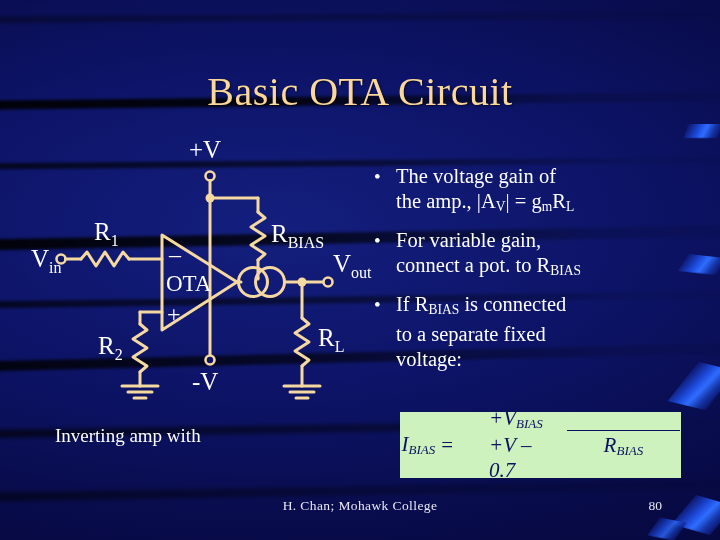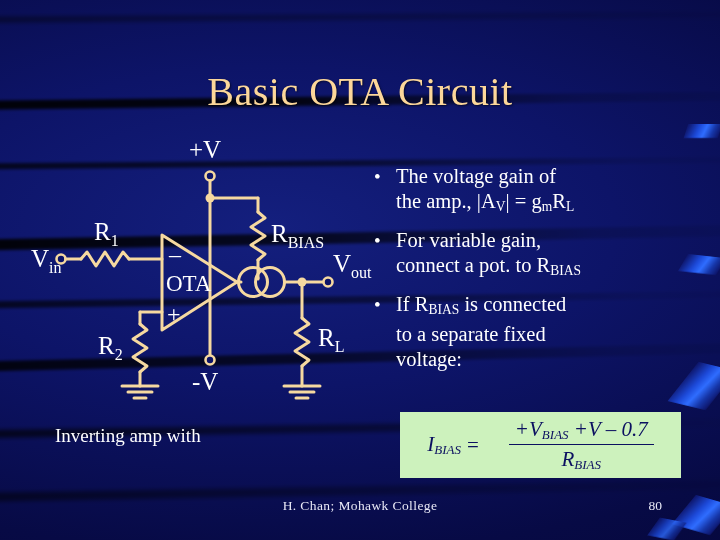--- a/index.html
+++ b/index.html
@@ -66,21 +66,21 @@
   
   #eqbox{
     position:absolute;left:400px;top:412px;width:281px;height:66px;
     background:#cdf2bd;color:#0b1060;
     display:flex;align-items:center;justify-content:center;
     font-family:"Liberation Serif", serif;
   }
   .eq{display:flex;align-items:center;font-size:21px;}
   .eq .var{font-style:italic;}
   .eq sub{font-size:.62em;font-style:italic;vertical-align:-0.25em;}
-  .frac{display:inline-flex;flex-direction:column;align-items:center;margin-left:24px;}
+  .frac{display:inline-flex;align-items:center;margin-left:24px;}
   .frac .num{padding:0 6px 1px 6px;}
   .frac .den{padding:2px 6px 0 6px;border-top:1.6px solid #0b1060;width:100%;text-align:center;box-sizing:border-box;}
   .eqop{margin:0 6px;}
 
   
   #footer-author{position:absolute;left:0;top:498px;width:720px;text-align:center;
     color:#e8e8f6;font-size:13.5px;font-family:"Liberation Serif", serif;letter-spacing:.4px;}
   #footer-page{position:absolute;right:58px;top:498px;color:#e8e8f6;font-size:13.5px;
     font-family:"Liberation Serif", serif;}
 </style>

